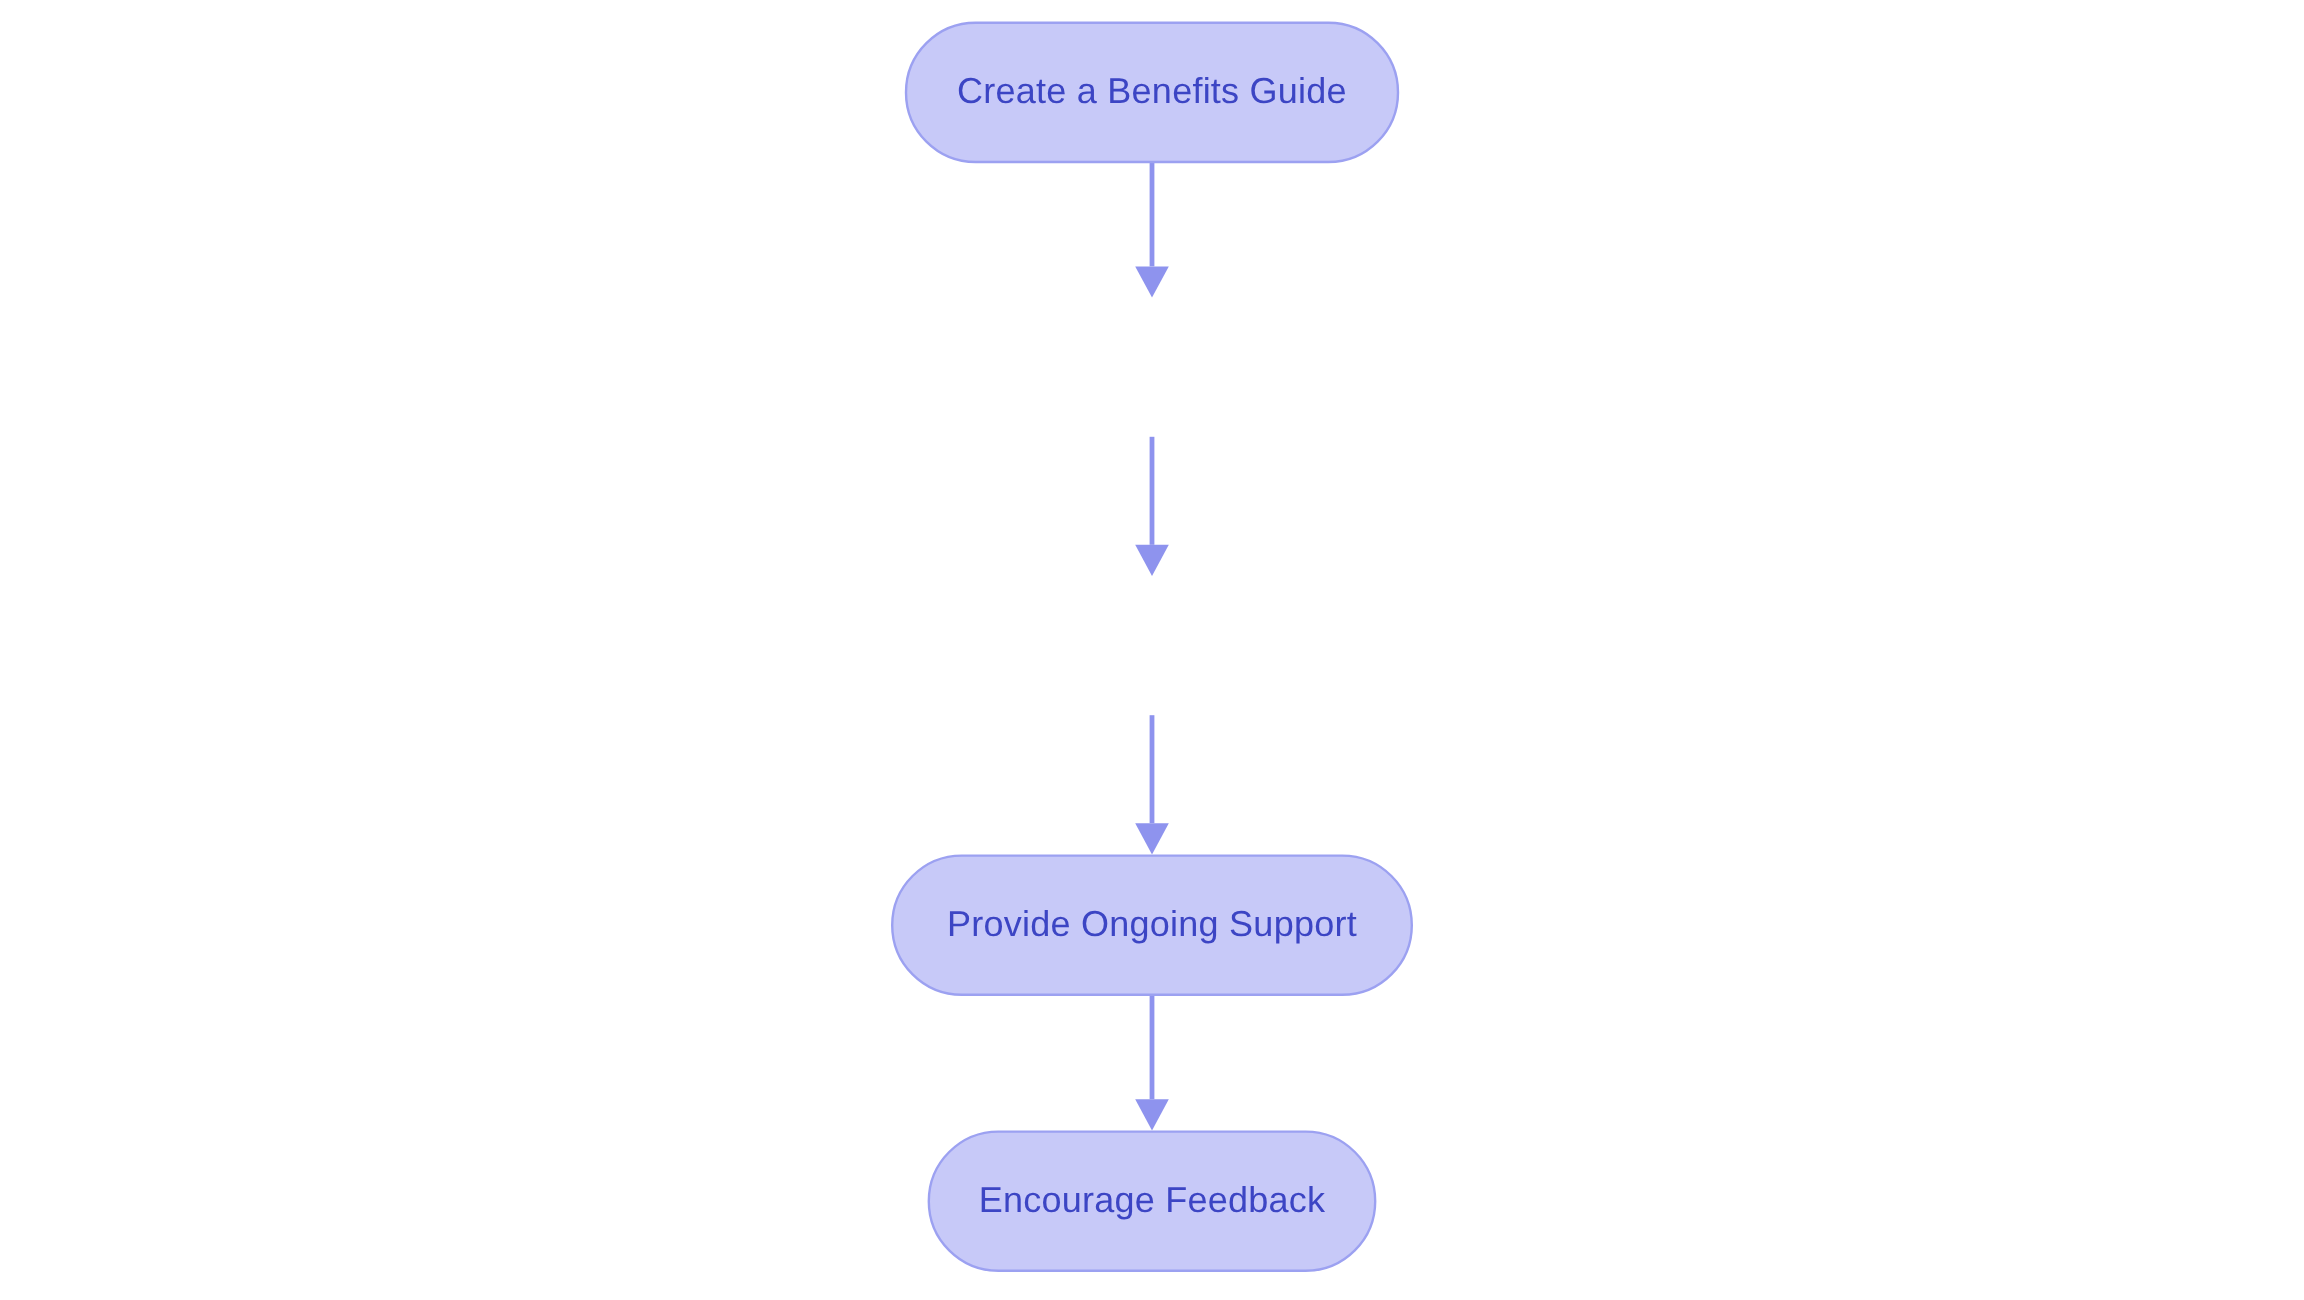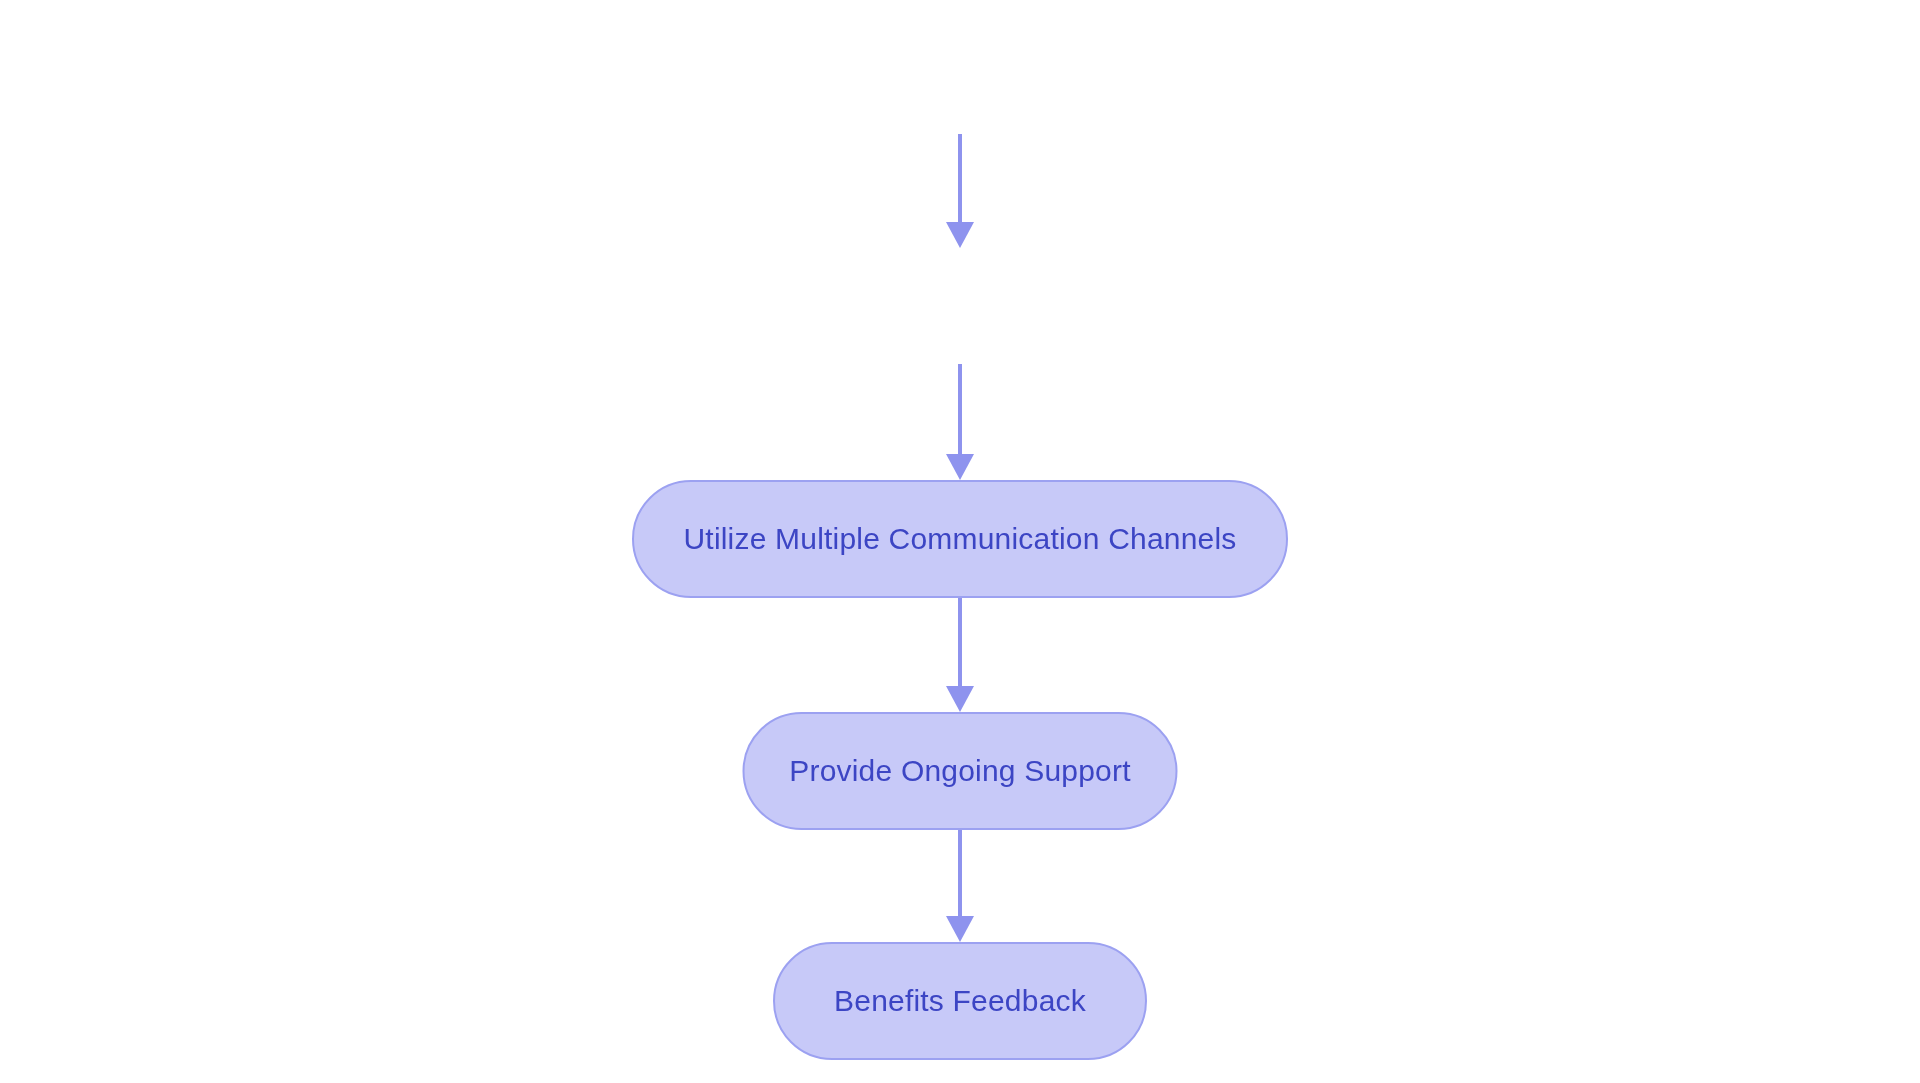--- a/index.html
+++ b/index.html
@@ -75,47 +75,47 @@
   .connector-1 { top: 134px; height: 114px; }
   .connector-2 { top: 364px; height: 116px; }
   .connector-3 { top: 596px; height: 116px; }
   .connector-4 { top: 828px; height: 114px; }
 </style>
 </head>
 <body>
 
 <div class="canvas">
 
+  <div class="node node-1">
+    <span class="node-label">Create a Benefits Guide</span>
+  </div>
 
   <div class="connector connector-1">
     <div class="line"></div>
     <div class="arrowhead"></div>
   </div>
 
 
   <div class="connector connector-2">
     <div class="line"></div>
     <div class="arrowhead"></div>
   </div>
 
-  <div class="node node-3">
-    <span class="node-label">Utilize Multiple Communication Channels</span>
-  </div>
 
   <div class="connector connector-3">
     <div class="line"></div>
     <div class="arrowhead"></div>
   </div>
 
   <div class="node node-4">
     <span class="node-label">Provide Ongoing Support</span>
   </div>
 
   <div class="connector connector-4">
     <div class="line"></div>
     <div class="arrowhead"></div>
   </div>
 
   <div class="node node-5">
-    <span class="node-label">Benefits Feedback</span>
+    <span class="node-label">Encourage Feedback</span>
   </div>
 
 </div>
 
 </body></html>

